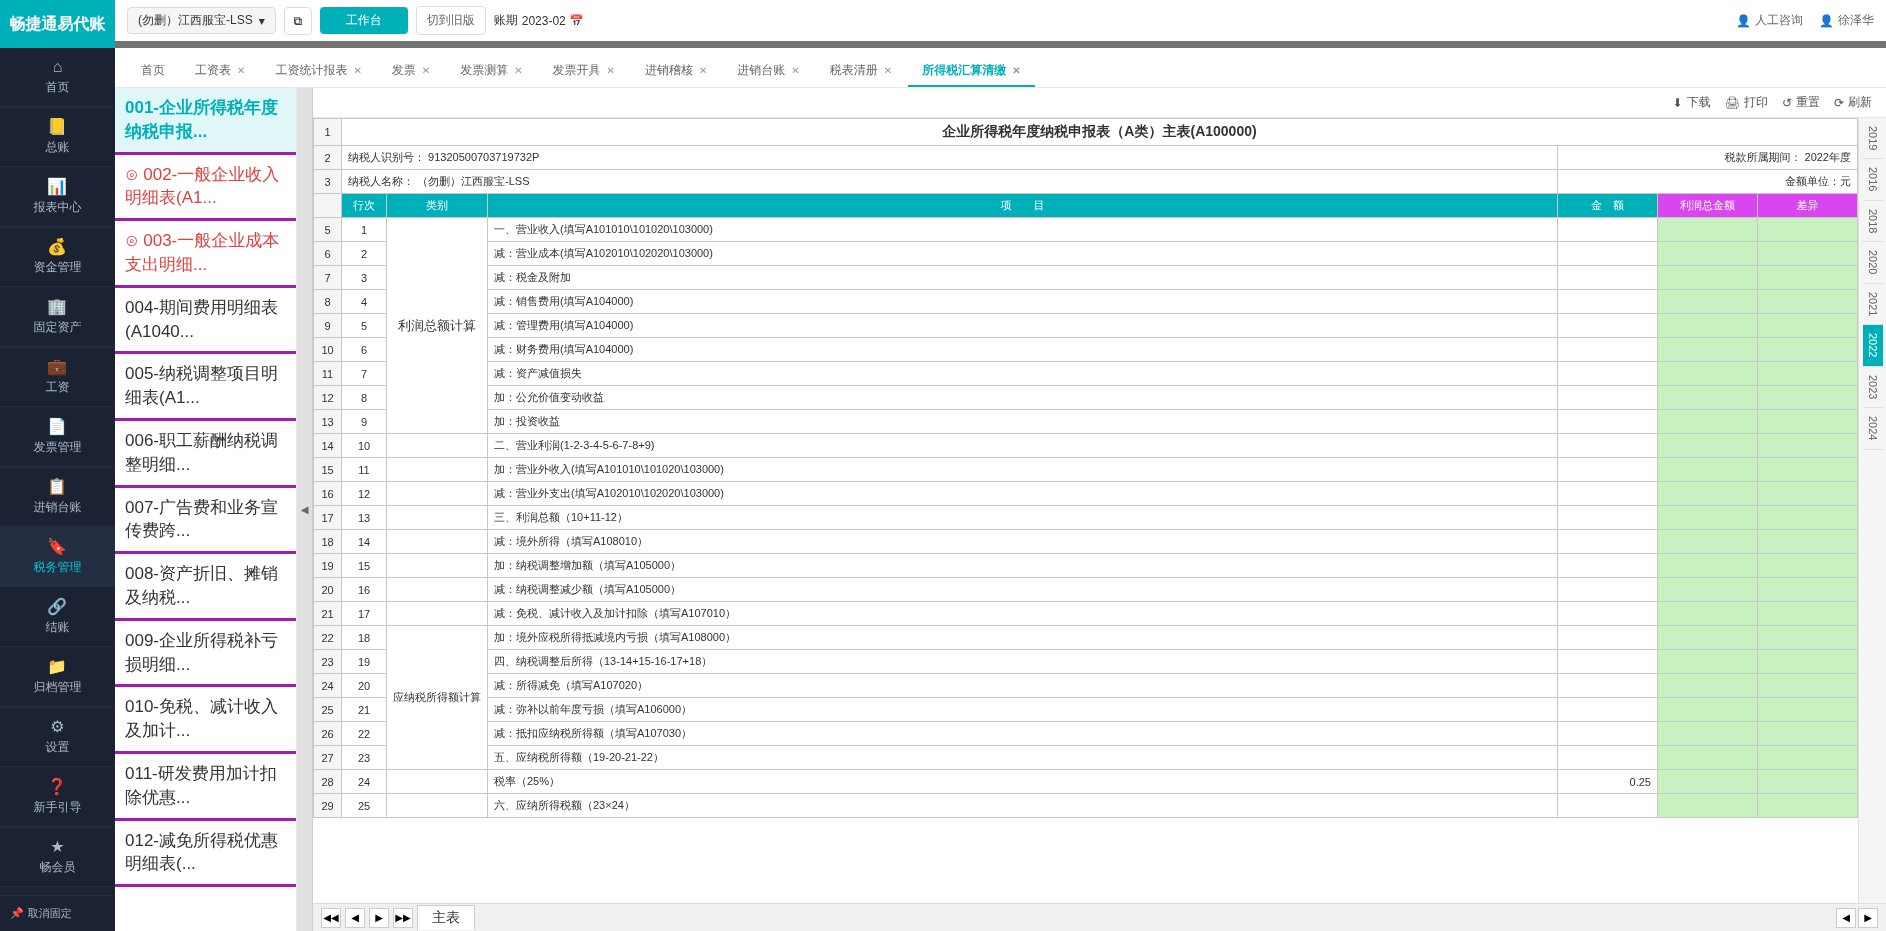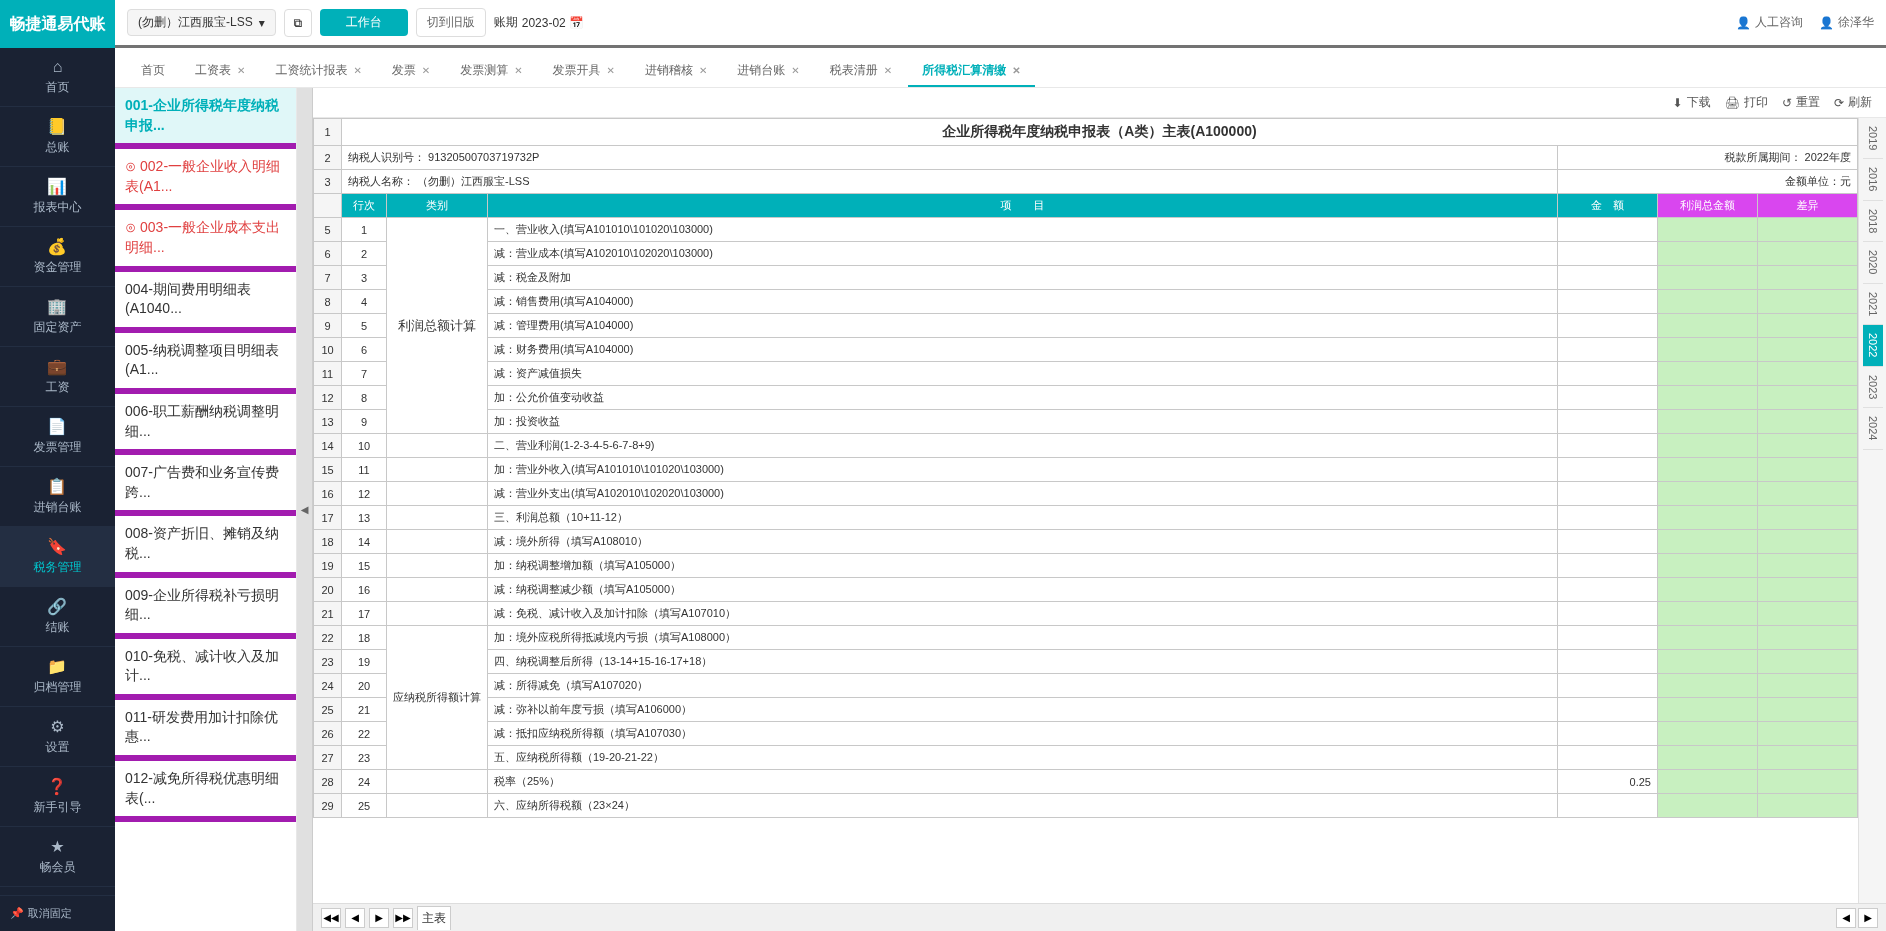--- a/index.html
+++ b/index.html
@@ -57,21 +57,21 @@
       overflow: hidden;
     }
 
     
     .top-bar {
       height: 48px;
       background: #fff;
       display: flex;
       align-items: center;
       padding: 0 12px;
-      border-bottom: 3px solid #737373;
+      border-bottom: 7px solid #737373;
       gap: 8px;
     }
     .company-selector {
       display: flex;
       align-items: center;
       gap: 6px;
       background: #f5f5f5;
       border: 1px solid #ddd;
       border-radius: 4px;
       padding: 4px 10px;
@@ -154,24 +154,24 @@
     
     .left-panel {
       width: 182px;
       background: #fff;
       border-right: 1px solid #e8e8e8;
       overflow-y: auto;
       flex-shrink: 0;
     }
     .left-list-item {
       padding: 8px 10px;
-      font-size: 14px;
+      font-size: 17px;
       color: #333;
       cursor: pointer;
-      border-bottom: 6px solid #a21caf;
+      border-bottom: 3px solid #a21caf;
       line-height: 1.4;
     }
     .left-list-item.active { background: #e0f7f8; color: #00b0b9; font-weight: bold; }
     .left-list-item.error { color: #e04040; }
 
     
     .right-panel {
       flex: 1;
       display: flex;
       flex-direction: column;
@@ -271,25 +271,25 @@
     .bottom-tabs {
       height: 28px;
       background: #f0f0f0;
       border-top: 1px solid #ddd;
       display: flex;
       align-items: center;
       padding: 0 8px;
       gap: 4px;
     }
     .bottom-tab {
-      padding: 3px 4px;
+      padding: 3px 14px;
       background: #fff;
       border: 1px solid #ccc;
       border-bottom: none;
-      font-size: 12px;
+      font-size: 14px;
       cursor: pointer;
       color: #333;
     }
     .bottom-nav-btn {
       width: 20px;
       height: 20px;
       display: flex;
       align-items: center;
       justify-content: center;
       background: #fff;

